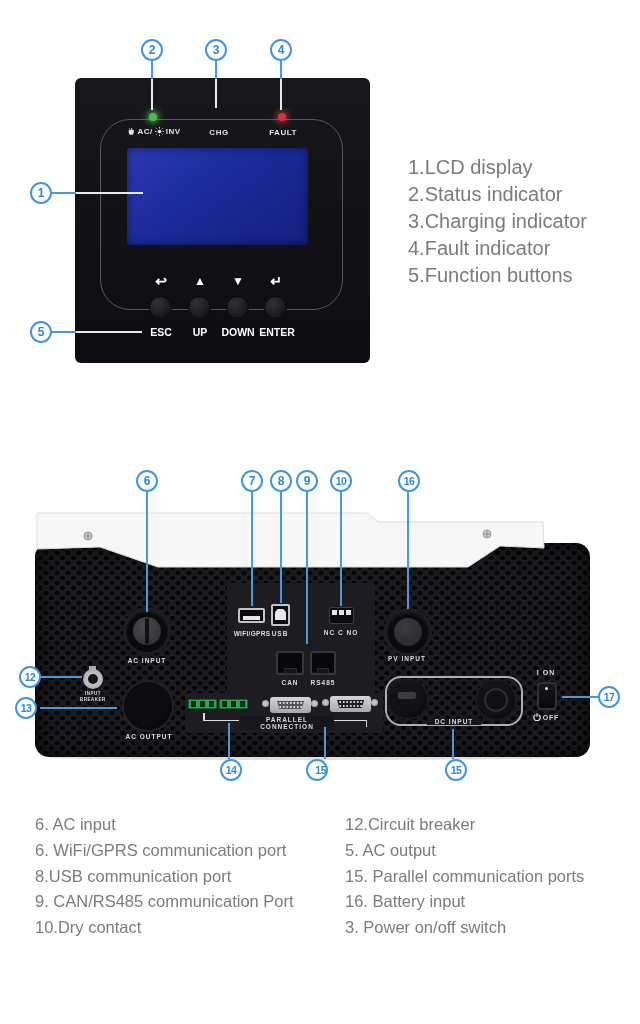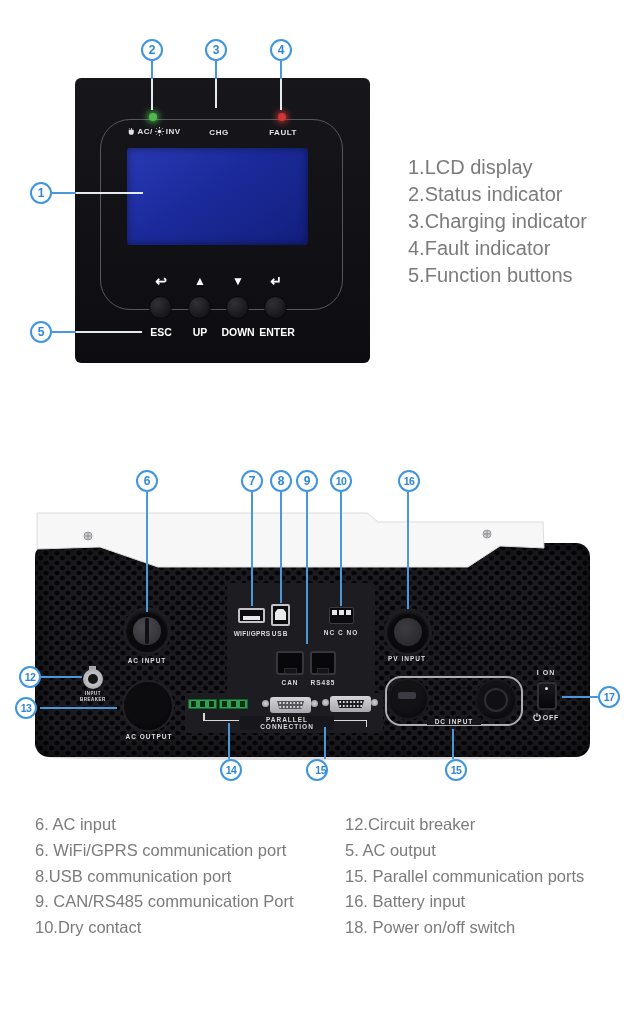--- a/index.html
+++ b/index.html
@@ -300,16 +300,16 @@
     <div class="li">6. WiFi/GPRS communication port</div>
     <div class="li">8.USB communication port</div>
     <div class="li">9. CAN/RS485 communication Port</div>
     <div class="li">10.Dry contact</div>
   </div>
   <div class="legend bottom" style="left:345px;top:812px;">
     <div class="li">12.Circuit breaker</div>
     <div class="li">5. AC output</div>
     <div class="li">15. Parallel communication ports</div>
     <div class="li">16. Battery input</div>
-    <div class="li">18. Power on/off switch</div>
+    <div class="li">3. Power on/off switch</div>
   </div>
 
 </div>
 
 </body></html>

